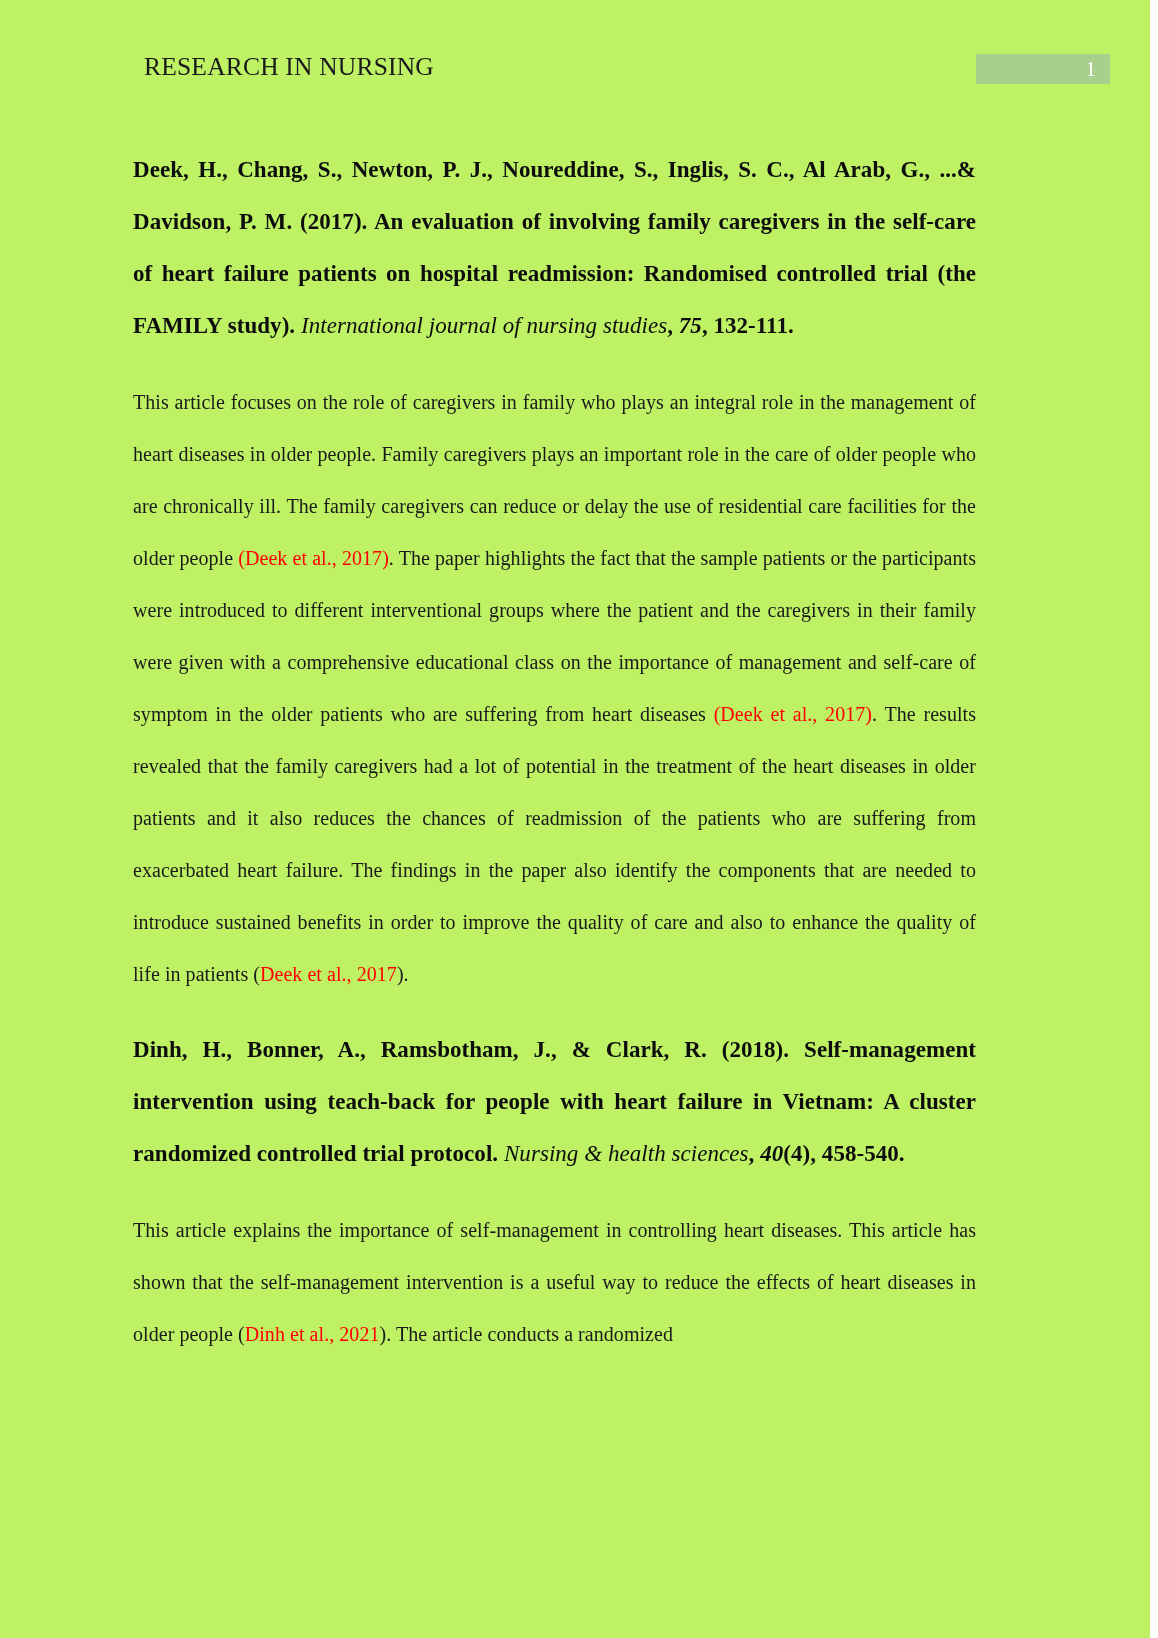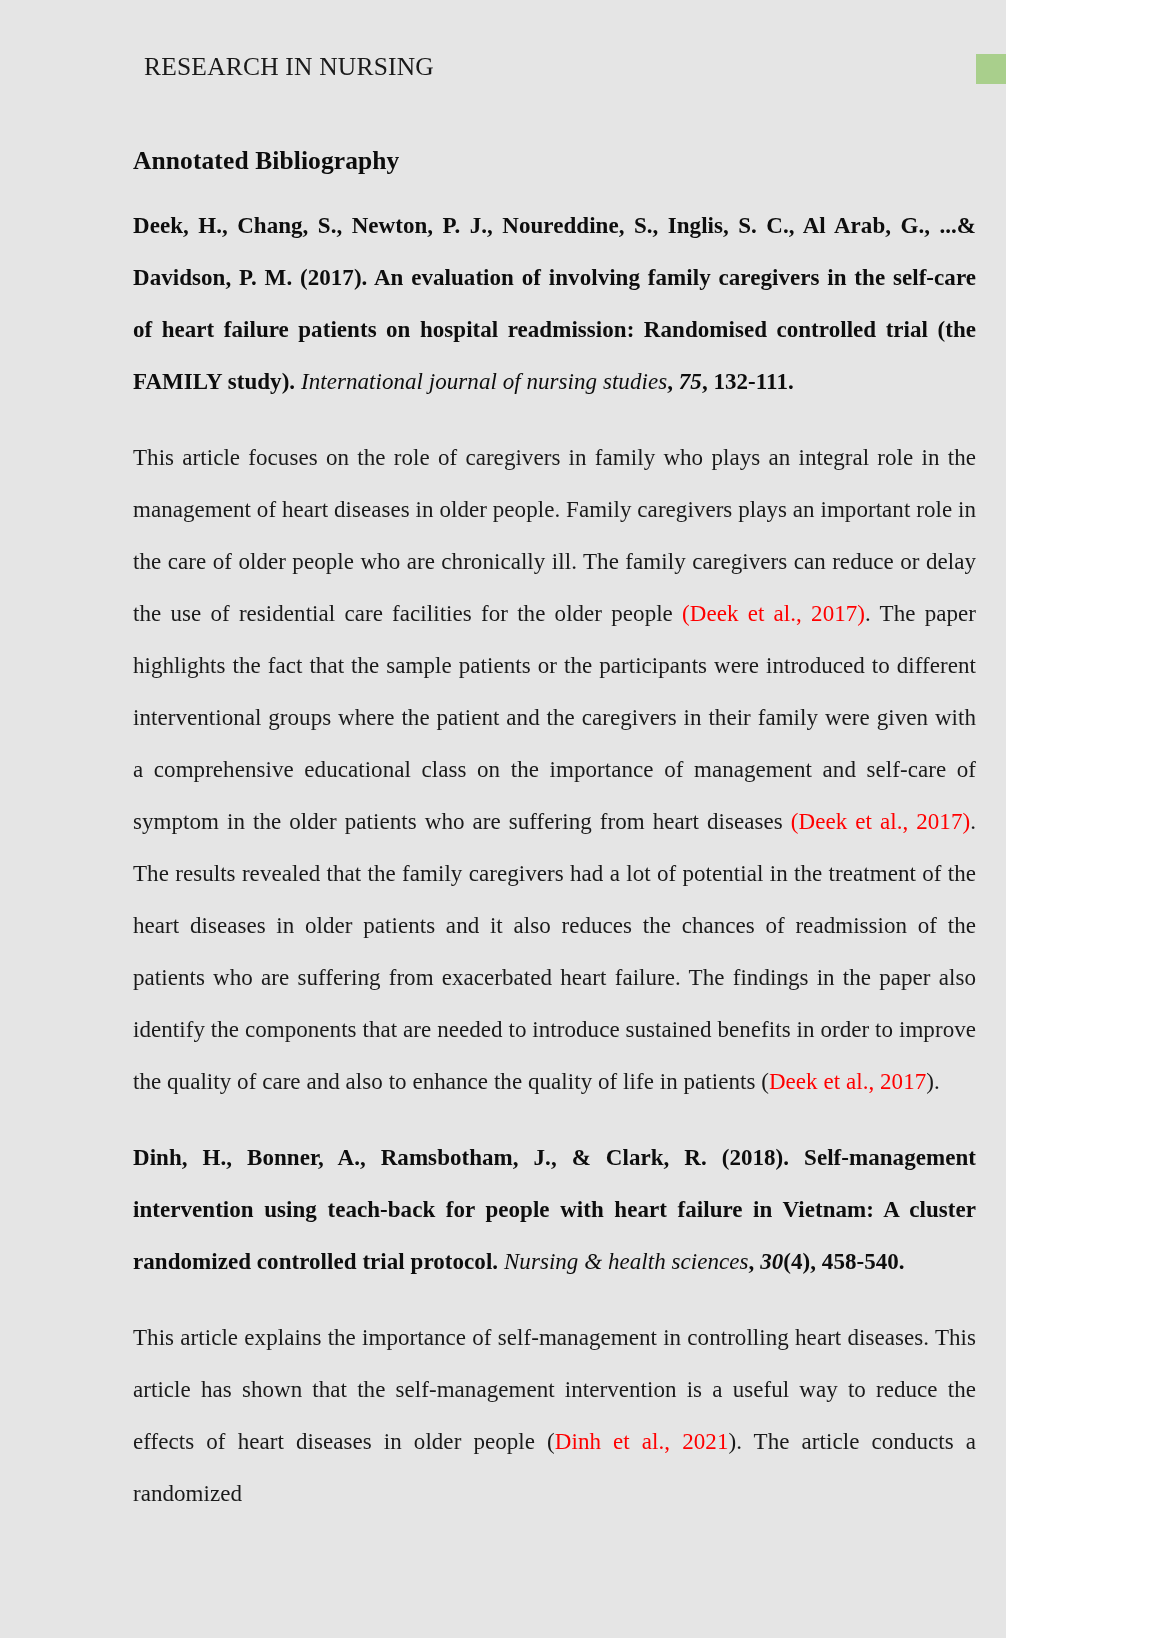--- a/index.html
+++ b/index.html
@@ -8,23 +8,23 @@
     padding: 0;
     background: #ffffff;
   }
   body {
     font-family: "Liberation Serif", "DejaVu Serif", serif;
     color: #000000;
     -webkit-font-smoothing: antialiased;
   }
   .page {
     position: relative;
-    width: 1006px;
+    width: 1150px;
     height: 1638px;
-    background: #e5e5e5;
+    background: #bef264;
     box-sizing: border-box;
     overflow: hidden;
   }
 
   
   .page-header {
     position: absolute;
     top: 50px;
     left: 0;
     width: 1158px;
@@ -88,21 +88,21 @@
     font-style: italic;
     font-weight: normal;
   }
   p.citation .vol {
     font-style: italic;
     font-weight: bold;
   }
 
   p.body-text {
     margin: 0 0 24px 0;
-    font-size: 23px;
+    font-size: 20px;
     line-height: 52px;
     text-align: justify;
     text-justify: inter-word;
     color: #1a1a1a;
     letter-spacing: 0.05px;
   }
   p.body-text:last-child { margin-bottom: 0; }
 
   .cite-red {
     color: #ff0000;
@@ -115,30 +115,29 @@
 
   <div class="page-header">
     <div class="header-title">RESEARCH IN NURSING</div>
     <div class="page-number-box">
       <div class="page-number">1</div>
     </div>
   </div>
 
   <div class="content">
 
-    <h1 class="doc-heading">Annotated Bibliography</h1>
 
     <p class="citation">
       <span>Deek, H., Chang, S., Newton, P. J., Noureddine, S., Inglis, S. C., Al Arab, G., ...&amp; Davidson, P. M. (2017). An evaluation of involving family caregivers in the self-care of heart failure patients on hospital readmission: Randomised controlled trial (the FAMILY study).</span>
       <span class="journal">International journal of nursing studies</span><span>, </span><span class="vol">75</span><span>, 132-111.</span>
     </p>
 
     <p class="body-text"><span>This article focuses on the role of caregivers in family who plays an integral role in the management of heart diseases in older people. Family caregivers plays an important role in the care of older people who are chronically ill. The family caregivers can reduce or delay the use of residential care facilities for the older people </span><span class="cite-red">(Deek et al., 2017)</span><span>. The paper highlights the fact that the sample patients or the participants were introduced to different interventional groups where the patient and the caregivers in their family were given with a comprehensive educational class on the importance of management and self-care of symptom in the older patients who are suffering from heart diseases </span><span class="cite-red">(Deek et al., 2017)</span><span>. The results revealed that the family caregivers had a lot of potential in the treatment of the heart diseases in older patients and it also reduces the chances of readmission of the patients who are suffering from exacerbated heart failure. The findings in the paper also identify the components that are needed to introduce sustained benefits in order to improve the quality of care and also to enhance the quality of life in patients (</span><span class="cite-red">Deek et al., 2017</span><span>).</span></p>
 
     <p class="citation">
       <span>Dinh, H., Bonner, A., Ramsbotham, J., &amp; Clark, R. (2018). Self-management intervention using teach-back for people with heart failure in Vietnam: A cluster randomized controlled trial protocol.</span>
-      <span class="journal">Nursing &amp; health sciences</span><span>, </span><span class="vol">30</span><span>(4), 458-540.</span>
+      <span class="journal">Nursing &amp; health sciences</span><span>, </span><span class="vol">40</span><span>(4), 458-540.</span>
     </p>
 
     <p class="body-text"><span>This article explains the importance of self-management in controlling heart diseases. This article has shown that the self-management intervention is a useful way to reduce the effects of heart diseases in older people (</span><span class="cite-red">Dinh et al., 2021</span><span>). The article conducts a randomized</span></p>
 
   </div>
 </div>
 
 </body></html>

